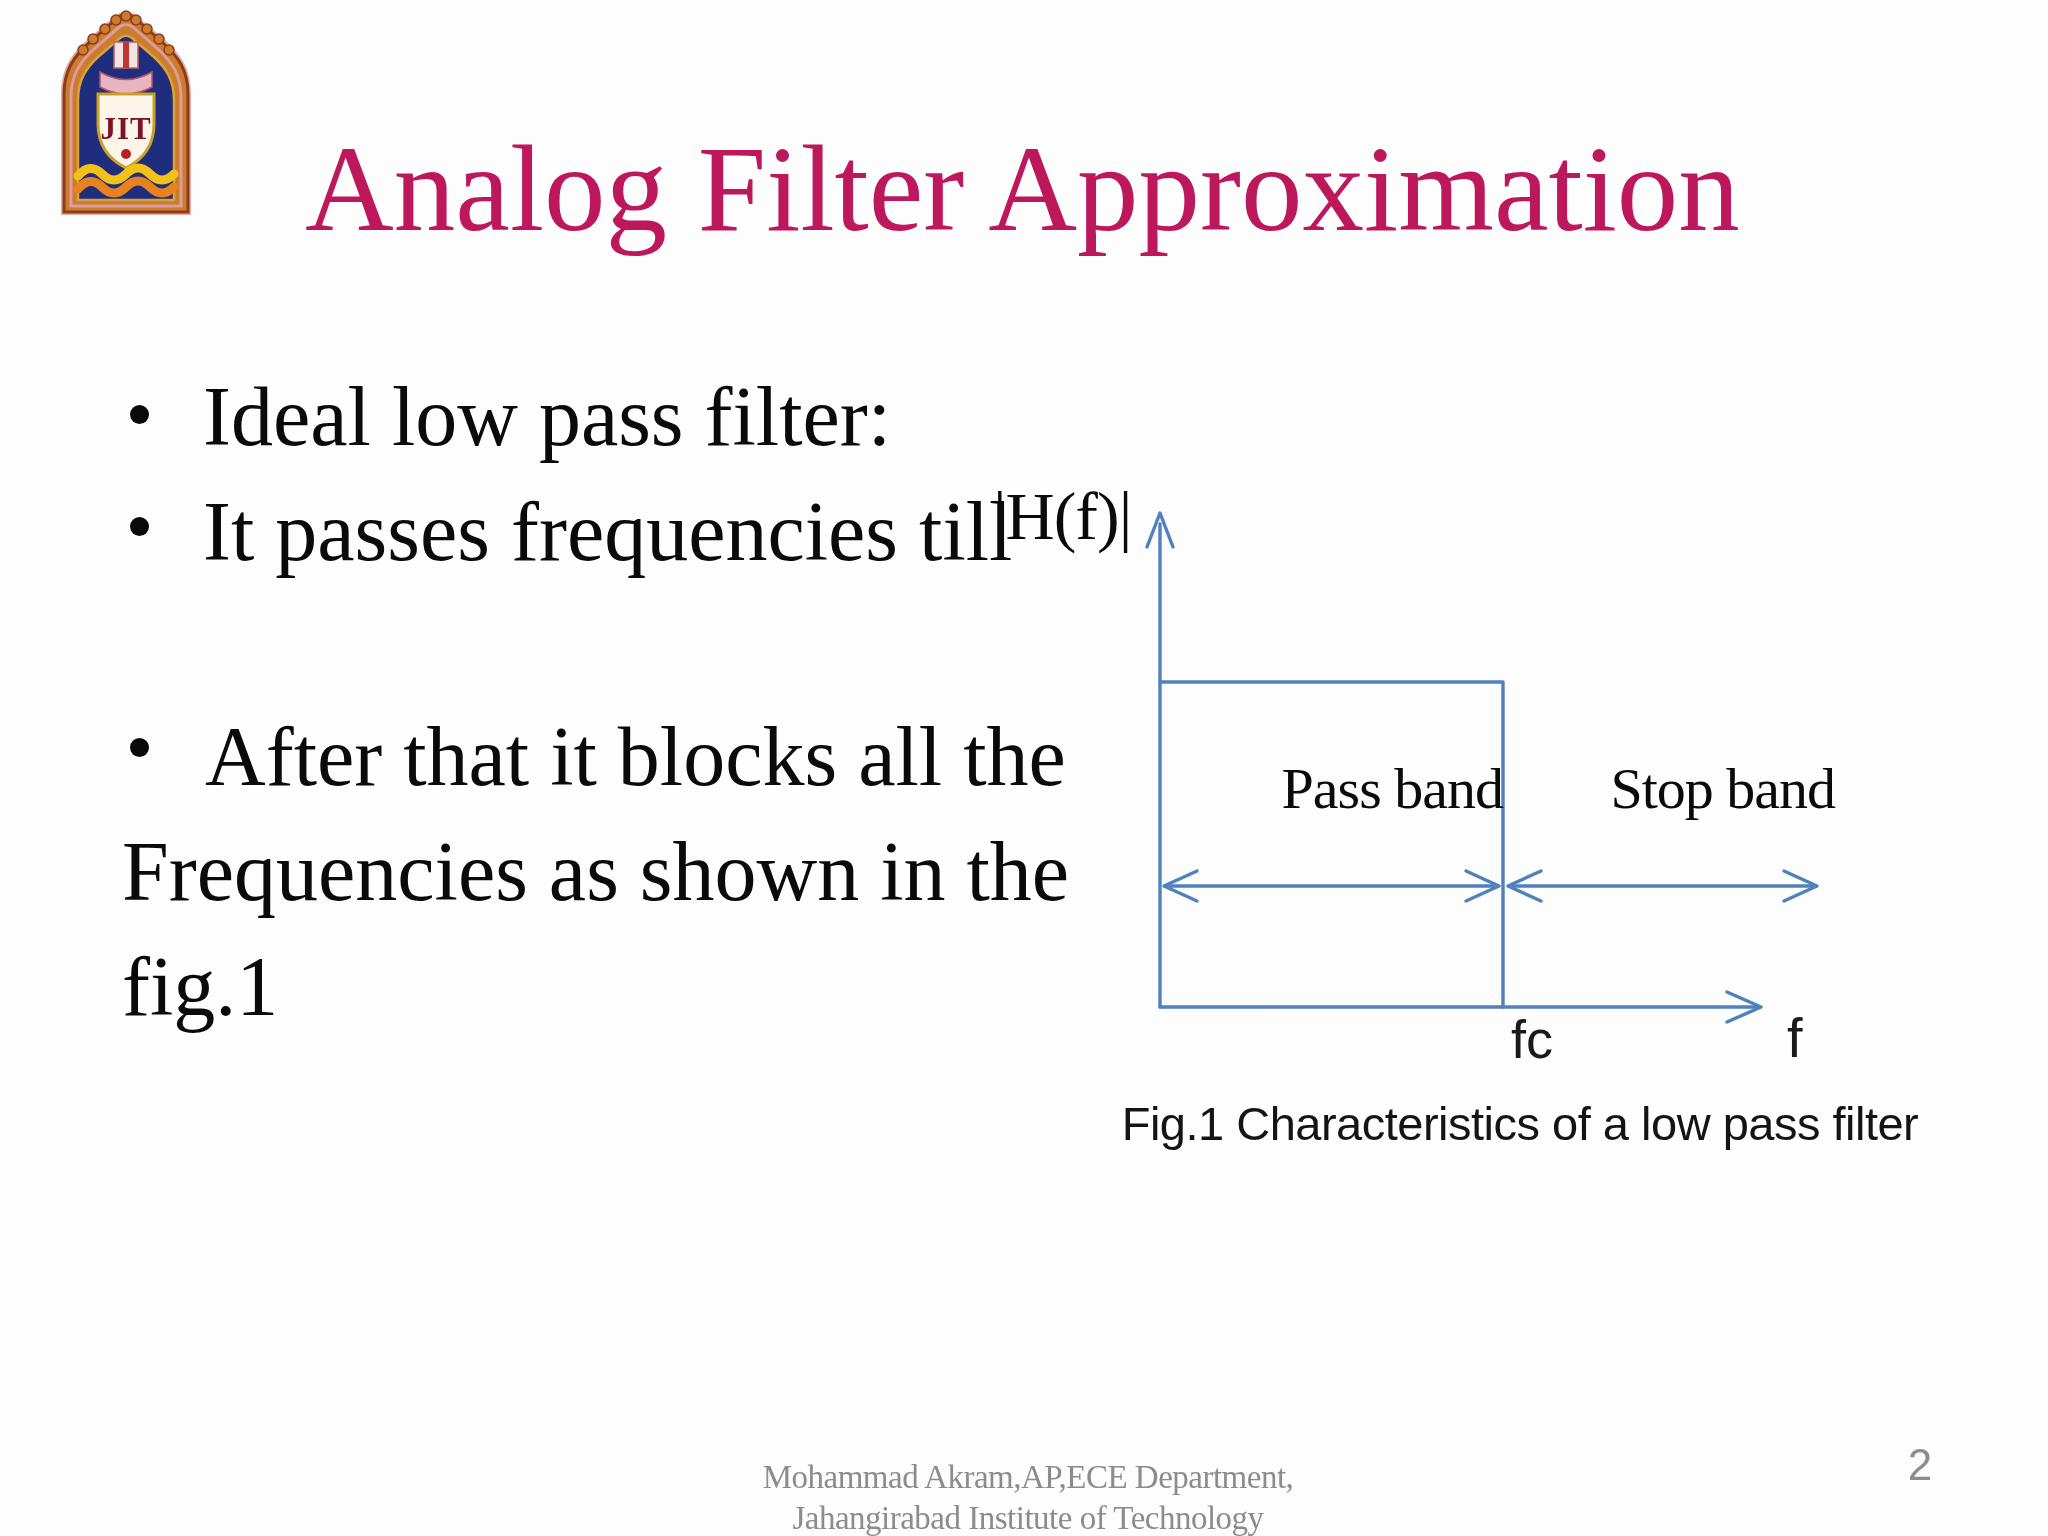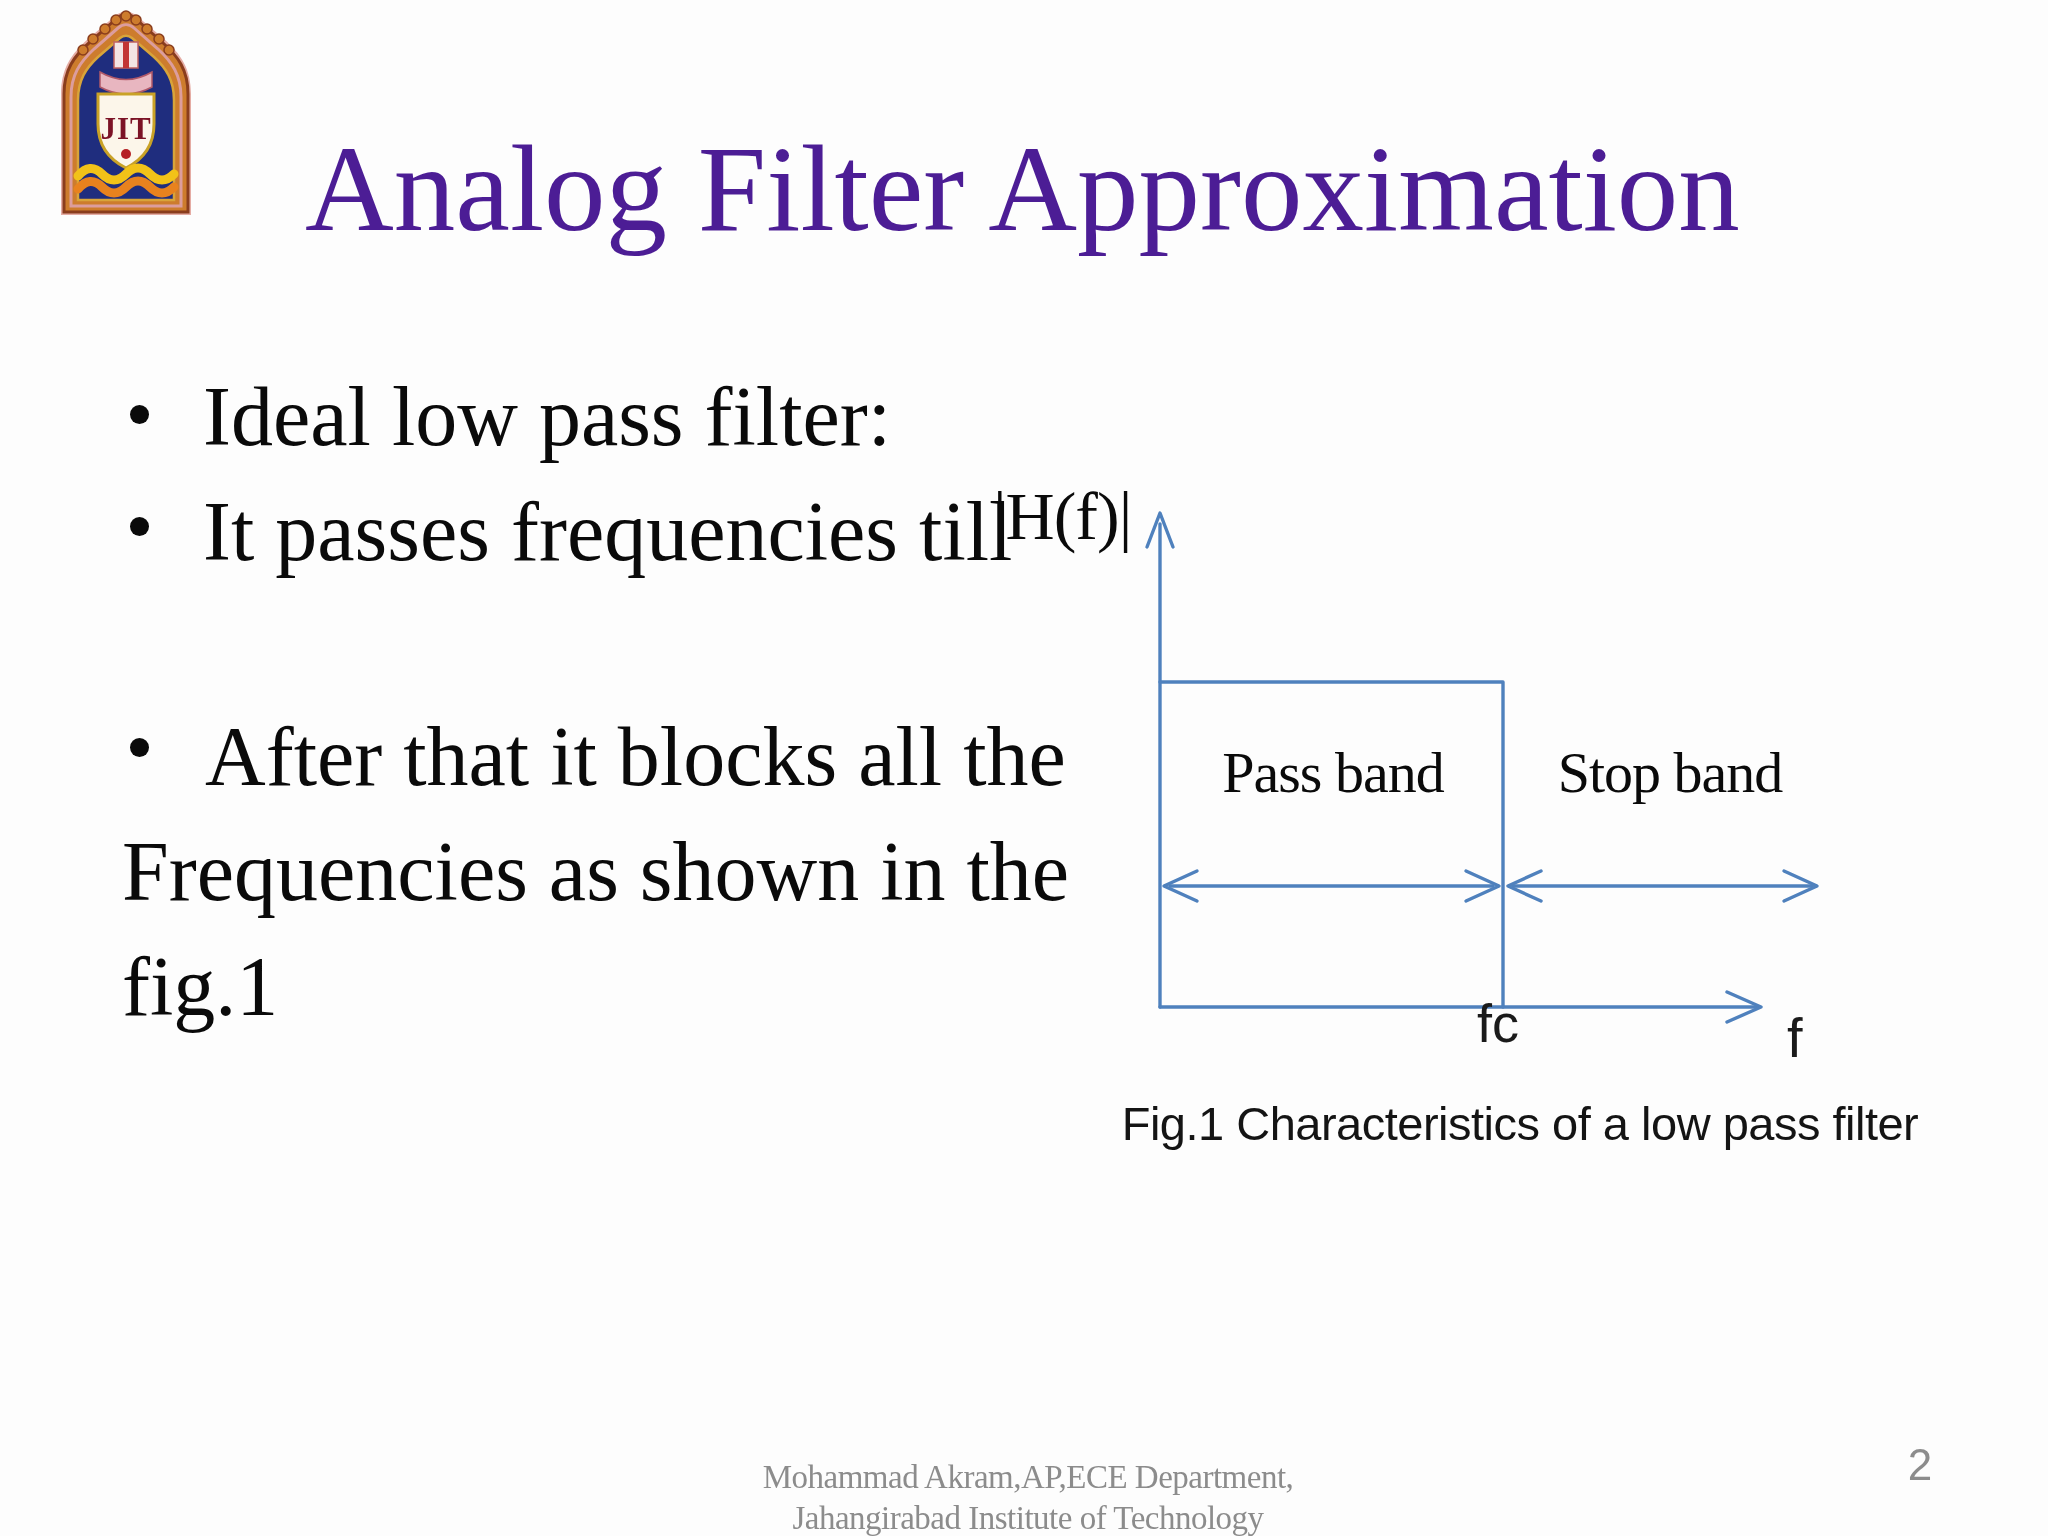--- a/index.html
+++ b/index.html
@@ -2,29 +2,29 @@
 <html><head>
 <meta charset="utf-8">
 <style>
   html,body{margin:0;padding:0;background:#888;}
   #slide{
     position:relative;width:2048px;height:1536px;background:#fdfdfd;
     overflow:hidden;font-family:"Liberation Serif",serif;color:#0a0a0a;
   }
   .abs{position:absolute;line-height:1;white-space:nowrap;}
   .title{
-    left:305px;top:127px;font-size:123px;letter-spacing:0px;color:#4c1d95;
+    left:305px;top:127px;font-size:123px;letter-spacing:0px;color:#be185d;
   }
   .body-line{font-size:84px;color:#0a0a0a;}
   .bullet-dot{
     position:absolute;width:19px;height:19px;border-radius:50%;background:#0a0a0a;
   }
   .diag-label-serif{font-size:58px;color:#0a0a0a;letter-spacing:-1px;}
   .diag-label-sans{font-family:"Liberation Sans",sans-serif;color:#1a1a1a;}
-  .centered{text-align:center;}
+  .centered{text-align:right;margin-top:16px;}
   .caption{
     left:1060px;top:1100px;width:920px;text-align:center;
     font-size:47px;letter-spacing:-0.5px;color:#141414;
     font-family:"Liberation Sans",sans-serif;
   }
   .footer{
     left:624px;top:1424px;width:808px;text-align:center;
     font-family:Liberation Serif, serif;font-size:33px;line-height:41px;
     color:#8c8c8c;letter-spacing:-0.5px;margin-top:33px;
   }

